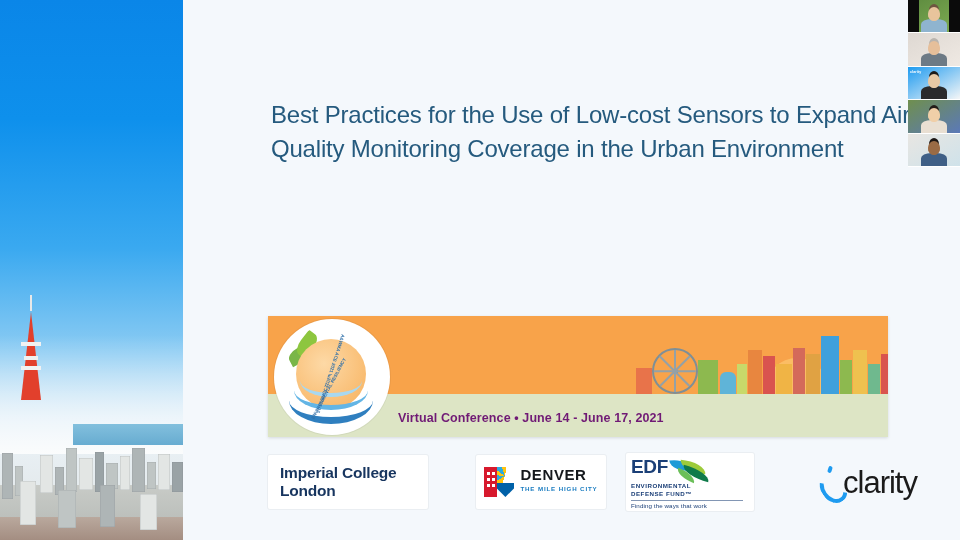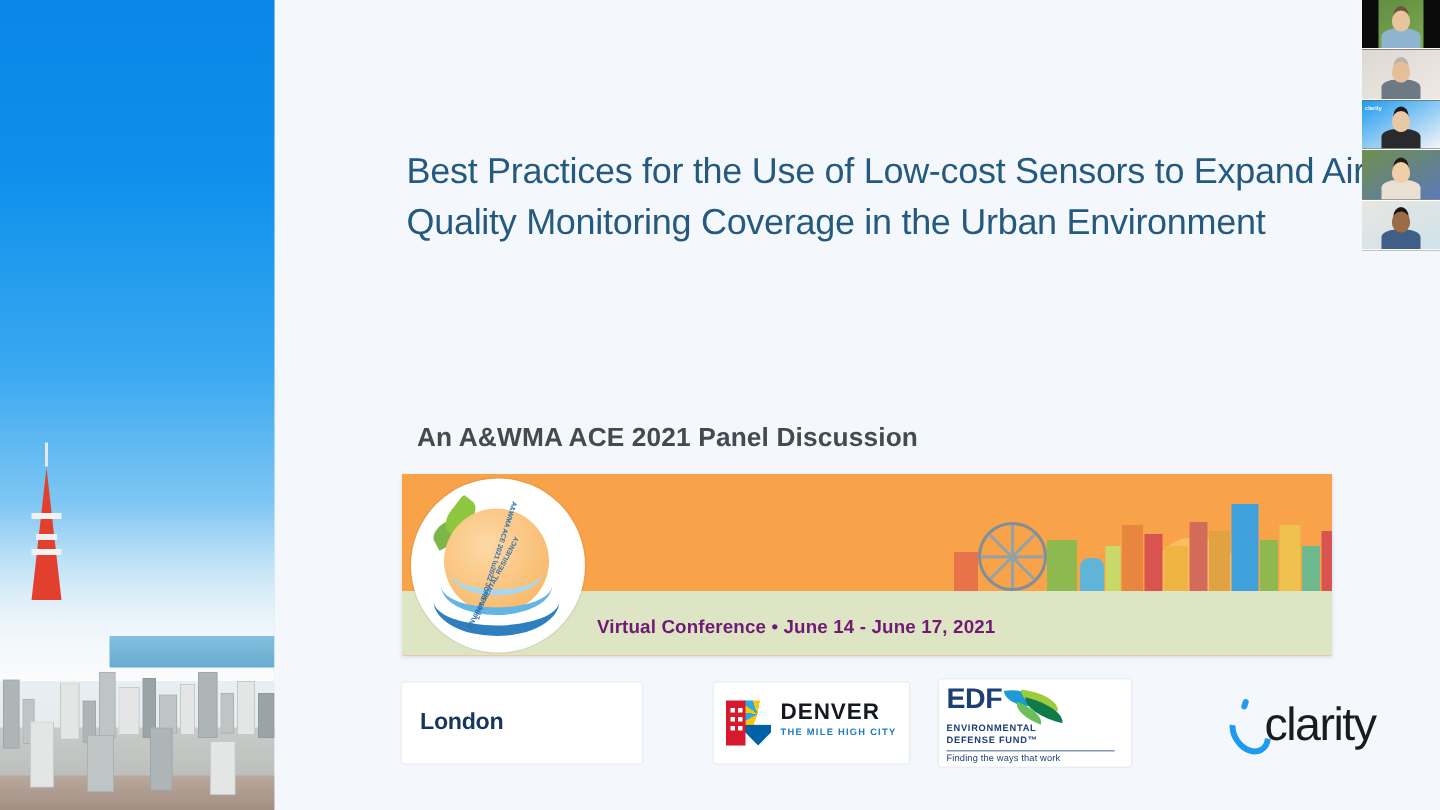--- a/index.html
+++ b/index.html
@@ -182,21 +182,20 @@
       <div class="tw-stripe" style="bottom:30px;"></div>
       <div class="tw-stripe" style="bottom:54px;"></div>
       <div class="tw-deck" style="bottom:40px;"></div>
     </div>
   </div>
 
   <div id="content">
 
     <h1 id="title">Best Practices for the Use of Low-cost Sensors to Expand Air Quality Monitoring Coverage in the Urban Environment</h1>
 
-    <div id="subtitle">An A&amp;WMA ACE 2021 Panel Discussion</div>
 
     <div id="banner">
       <div class="banner-sun"></div>
 
       <div id="skyline">
         <div class="s" style="left:0;width:16px;height:26px;background:#e8734a;"></div>
         <div class="s" style="left:62px;width:20px;height:34px;background:#8db94f;"></div>
         <div class="s" style="left:84px;width:16px;height:22px;background:#5fb4d8;border-radius:6px 6px 0 0;"></div>
         <div class="s" style="left:101px;width:10px;height:30px;background:#c8d96a;"></div>
         <div class="s" style="left:112px;width:14px;height:44px;background:#e8863f;"></div>
@@ -237,20 +236,21 @@
         </div>
       </div>
 
       <div id="banner-date">Virtual Conference • June 14 - June 17, 2021</div>
     </div>
 
     <div id="logos">
 
       <div class="logo-card" id="logo-imperial">
         <div class="txt">
+          <div>Imperial College</div>
           <div>London</div>
         </div>
       </div>
 
       <div class="logo-card" id="logo-denver">
         <div class="denver-wrap">
           <div class="denver-mark">
             <div class="dm-sun"></div>
             <div class="dm-blue"></div>
             <div class="dm-red">

